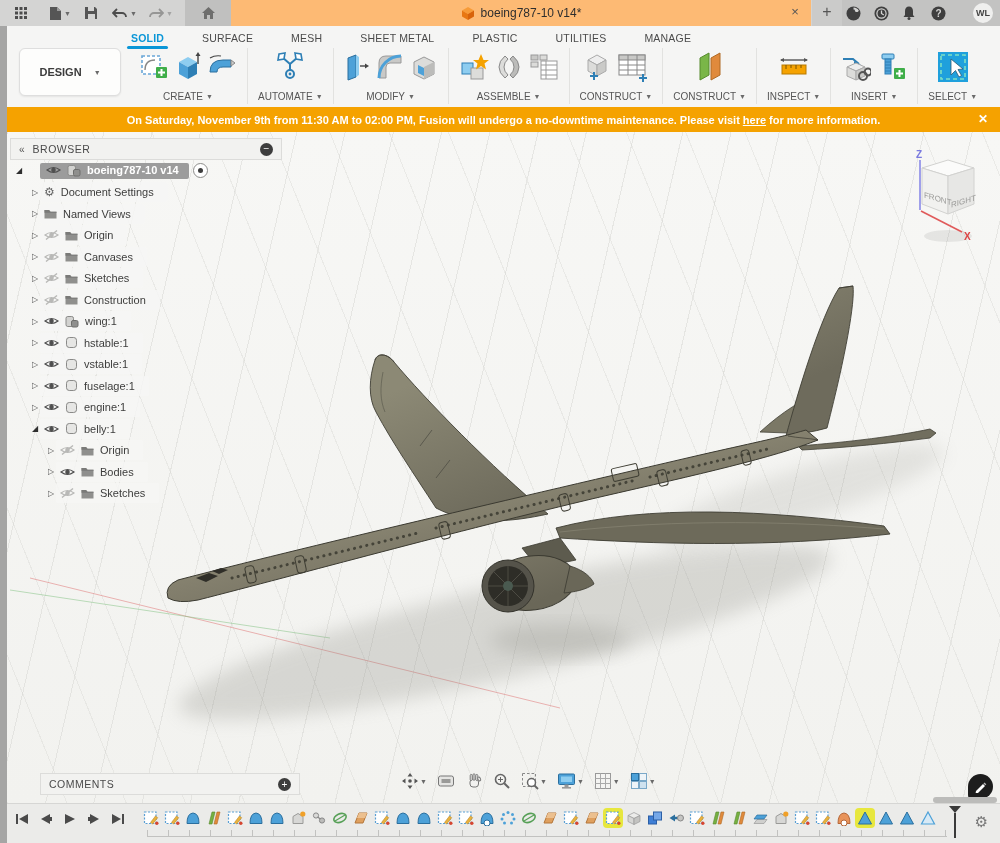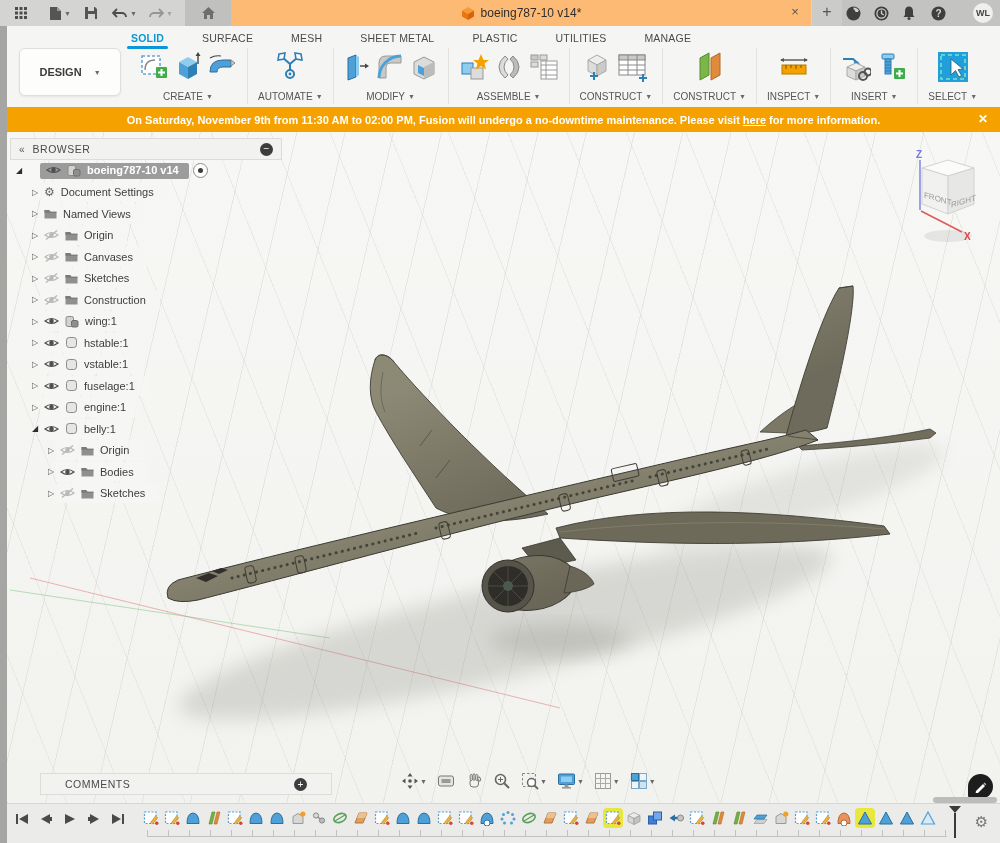--- a/index.html
+++ b/index.html
@@ -55,21 +55,21 @@
   .brow{display:flex;align-items:center;height:21.5px;font-size:11px;color:#3d3d3c;}
   .brow .pill{display:flex;align-items:center;gap:6px;background:rgba(246,246,244,.85);padding:0 14px 0 4px;height:20px;border-radius:2px;}
   .brow .disc{width:10px;font-size:8px;color:#555;text-align:center;}
   .brow .disc.open{color:#2e2e2e;}
   .brow .lbl{white-space:nowrap;}
   .brow .sel{background:#9c9c9c;color:#fff;padding:1px 10px 2px 6px;border-radius:2px;display:flex;align-items:center;gap:6px;margin-left:16px;}
   .radio{width:13px;height:13px;border-radius:50%;background:#fff;border:1px solid #8d8d8b;display:flex;align-items:center;justify-content:center;margin-left:4px;}
   .radio i{width:5px;height:5px;border-radius:50%;background:#3d3d3d;}
   .geargl{font-size:12px;color:#666;line-height:1;}
   
-  #comments-bar{left:40px;top:773px;width:242px;height:20px;background:#f2f2f0;border:1px solid #dcdcda;display:flex;align-items:center;padding:0 24px;}
+  #comments-bar{left:40px;top:773px;width:242px;height:20px;background:#f2f2f0;border:1px solid #dcdcda;display:flex;align-items:center;padding:0 8px;}
   #comments-bar .lbl{font-size:10.5px;color:#4a4a4a;letter-spacing:.5px;}
   #comments-bar .addc{margin-left:auto;width:13px;height:13px;border-radius:50%;background:#3d3d3d;color:#fff;font-size:10px;line-height:13px;text-align:center;}
   #navbar{left:398px;top:768px;height:26px;display:flex;align-items:center;gap:4px;}
   .nav-item{display:flex;align-items:center;gap:1px;padding:2px 3px;border-radius:3px;}
   
   #cbubble{left:968px;top:774px;width:25px;height:25px;border-radius:50% 50% 50% 4px;background:#1d1d1d;display:flex;align-items:center;justify-content:center;}
   #tl-scroll{left:933px;top:797px;width:64px;height:6px;border-radius:3px;background:#bcbcba;}
   
   #timeline{left:7px;top:803px;width:993px;height:40px;background:#ebebe9;border-top:1px solid #d6d6d4;}
   #playback{position:absolute;left:8px;top:8px;display:flex;gap:10px;align-items:center;}

